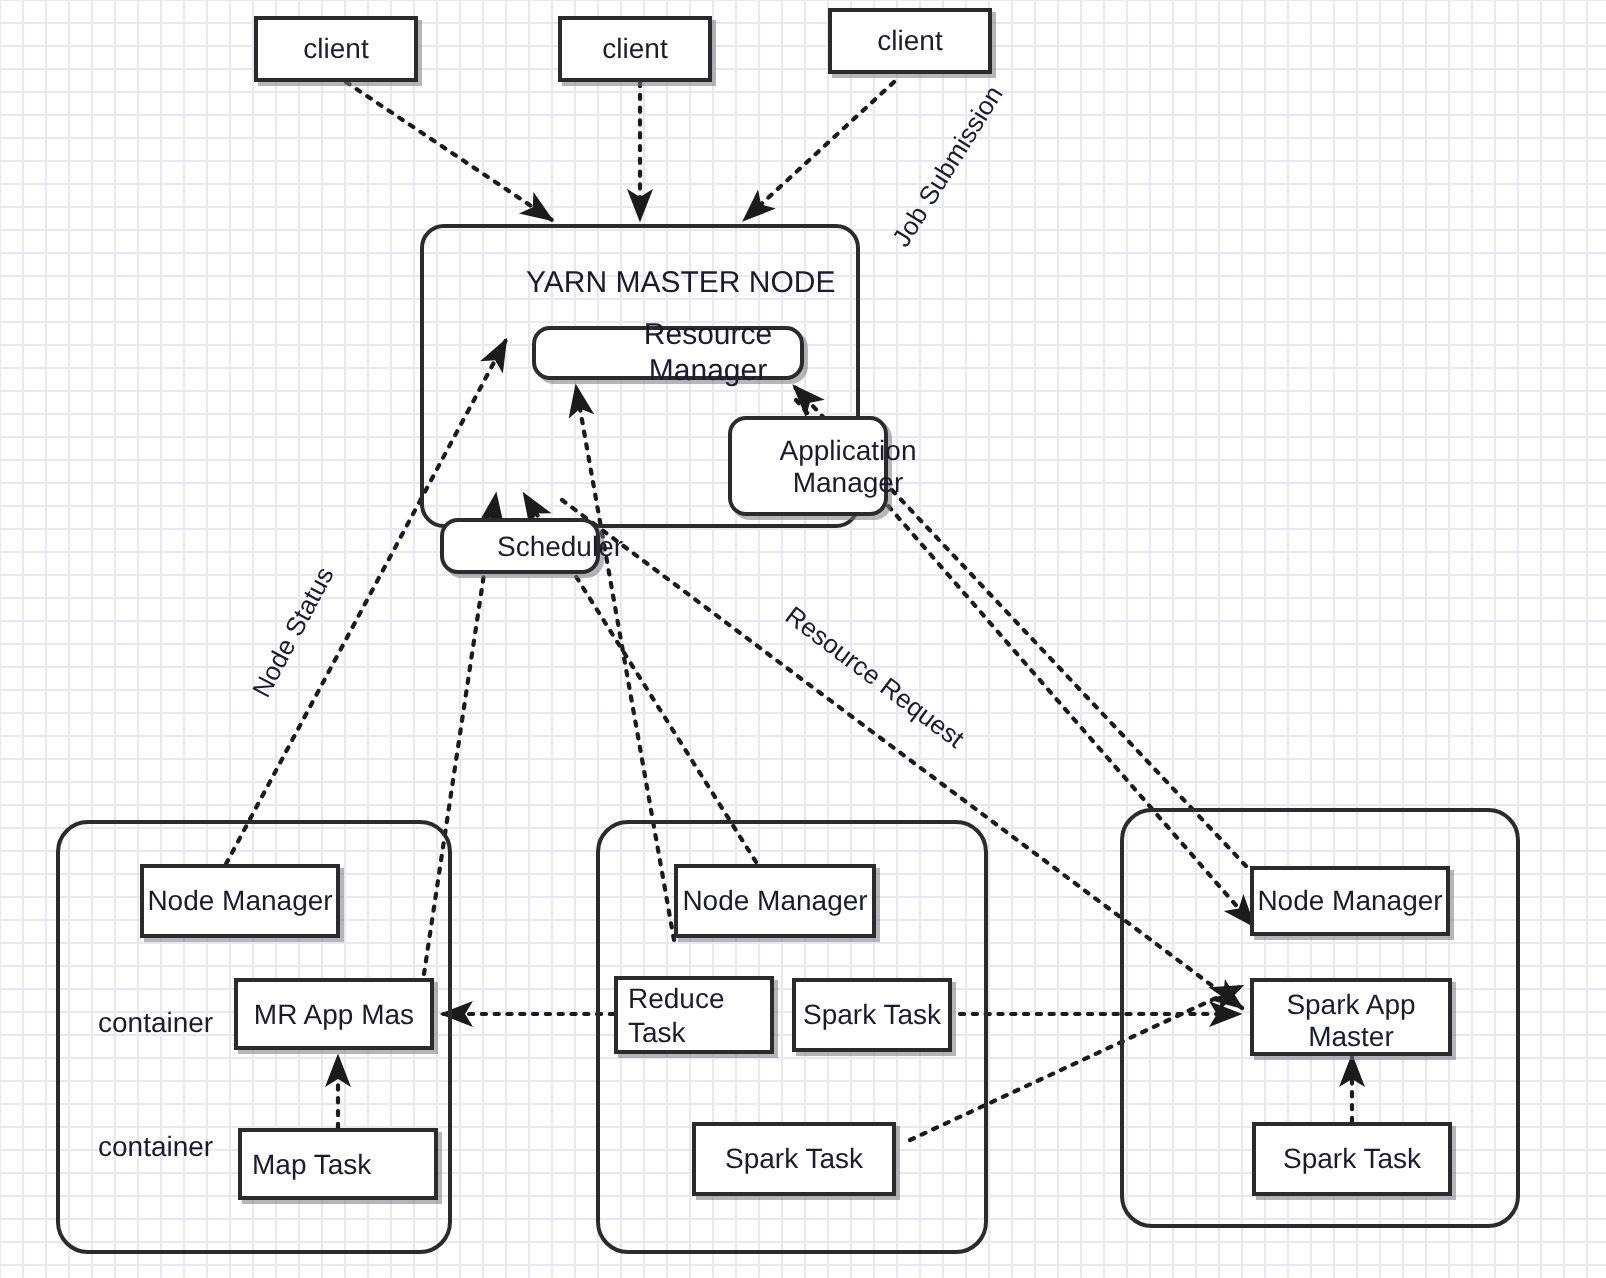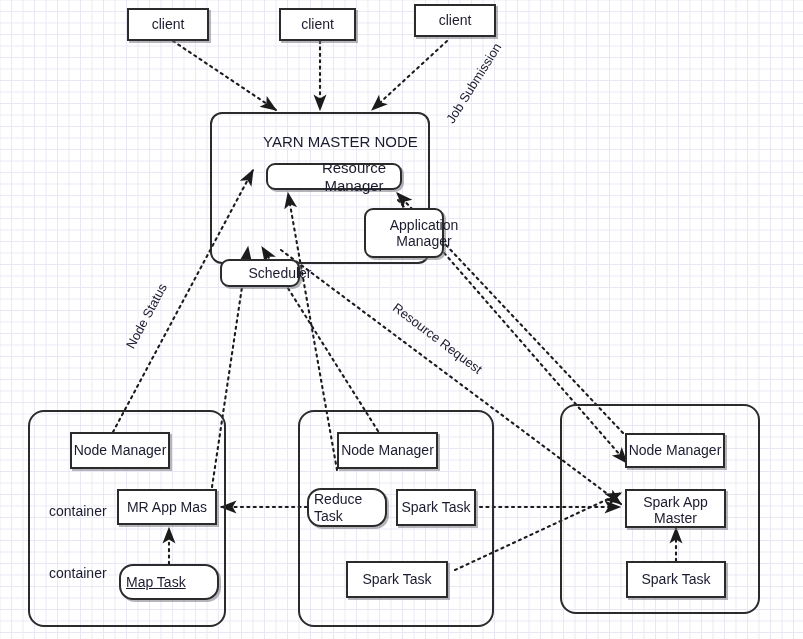--- a/index.html
+++ b/index.html
@@ -69,21 +69,21 @@
   }
   .rot-label {
     position: absolute;
     color: #1b1b2f;
     white-space: nowrap;
     transform-origin: 0 0;
   }
   .fs15 { font-size: 15px; margin-left: 11px; }
   .fs14 { font-size: 14px; }
   .fs13 { font-size: 13px; }
-  .left-align { justify-content: flex-start; text-align: left; padding-left: 5px; border-radius: 14px; }
+  .left-align { justify-content: flex-start; text-align: left; padding-left: 5px; }
 </style>
 </head>
 <body>
 
 <div id="canvas">
 
   <svg id="edges" viewBox="0 0 803 639" xmlns="http://www.w3.org/2000/svg">
     <defs>
       <marker id="ah" markerWidth="9" markerHeight="9" refX="7.4" refY="3.1" orient="auto" markerUnits="strokeWidth">
         <path d="M0,0 L8,3.1 L0,6.2 L1.9,3.1 z" fill="#1b1b1b"></path>
@@ -151,21 +151,21 @@
 
   <div class="container-box" style="left:28px; top:410px; width:198px; height:217px;"></div>
   <div class="node box-sharp fs14" style="left:70px; top:432px; width:100px; height:37px;">
     <span>Node Manager</span>
   </div>
   <div class="plain-label fs14" style="left:49px; top:503px;">container</div>
   <div class="node box-sharp fs14" style="left:117px; top:489px; width:100px; height:36px;">
     <span>MR App Mas</span>
   </div>
   <div class="plain-label fs14" style="left:49px; top:565px;">container</div>
-  <div class="node box-sharp fs14 left-align" style="left:119px; top:564px; width:100px; height:36px;text-decoration:underline;">
+  <div class="node box-sharp fs14 left-align" style="left:119px; top:564px; width:100px; height:36px;">
     <span>Map Task</span>
   </div>
 
   <div class="container-box" style="left:298px; top:410px; width:196px; height:217px;"></div>
   <div class="node box-sharp fs14" style="left:337px; top:432px; width:101px; height:37px;">
     <span>Node Manager</span>
   </div>
   <div class="node box-sharp fs14 left-align" style="left:307px; top:488px; width:80px; height:39px;">
     <span>Reduce
 Task</span>

